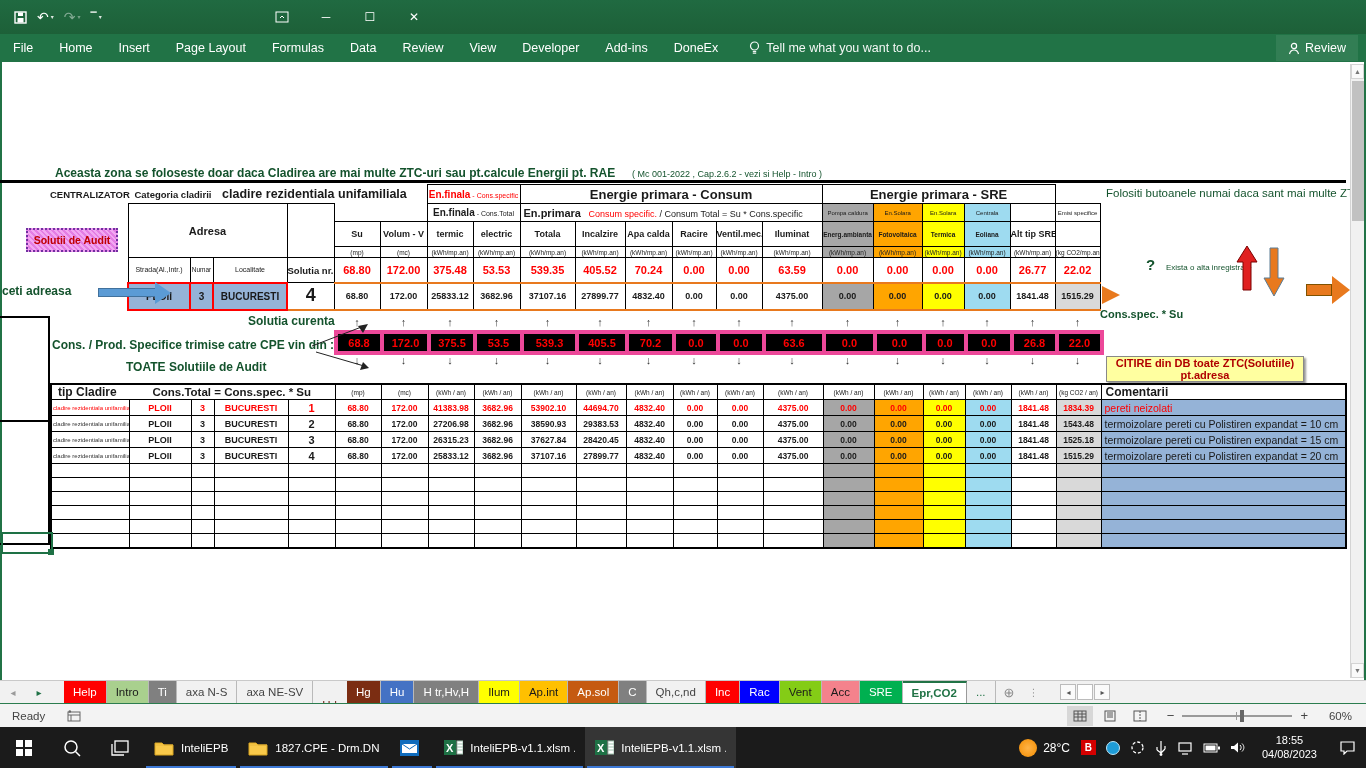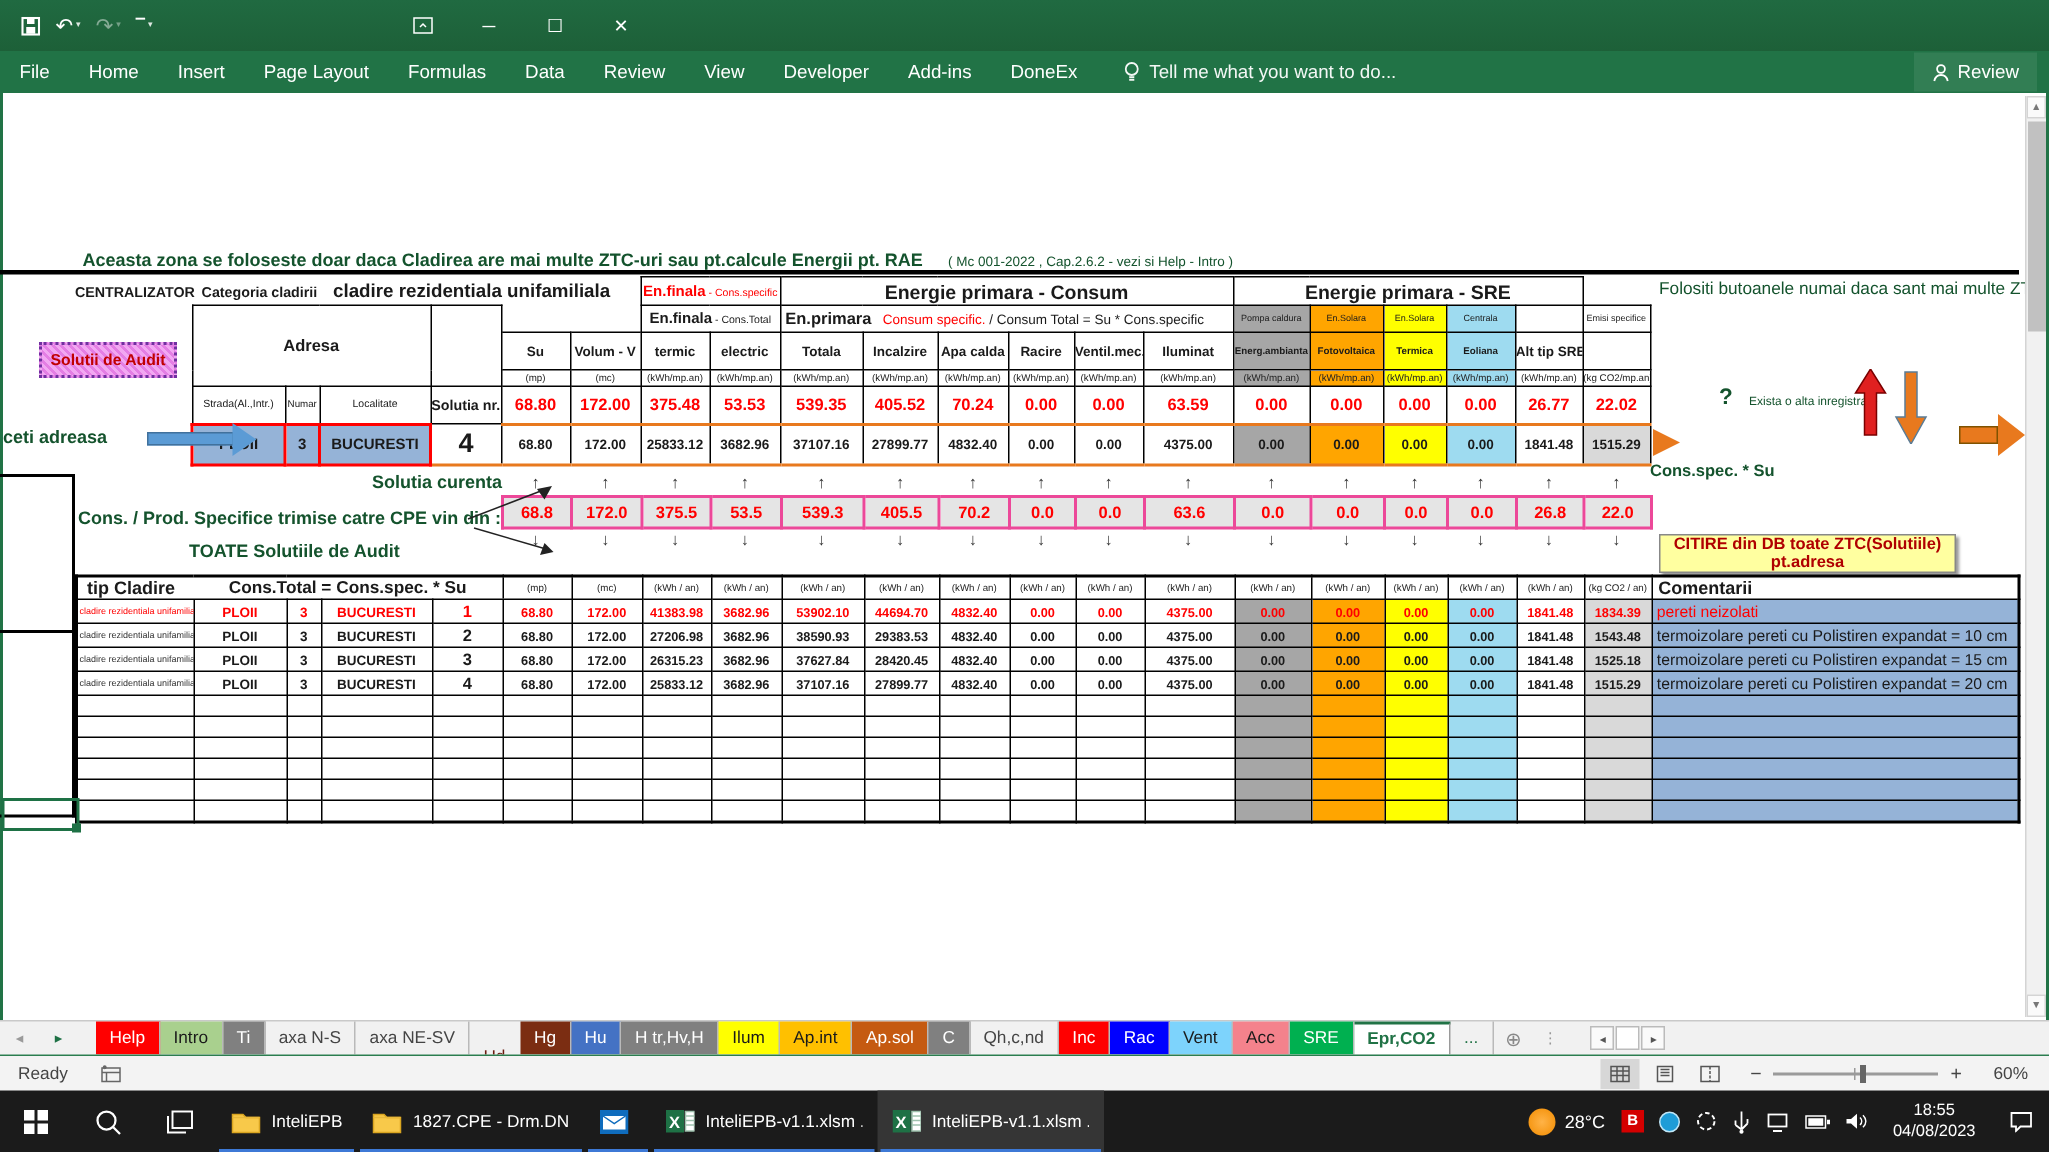--- a/index.html
+++ b/index.html
@@ -50,21 +50,21 @@
 .solnr{border:1px solid #000;font-weight:bold;font-size:9.5px}
 .v{border:1.5px solid #000}
 .spec{color:#f00;font-weight:bold;font-size:11px;border-bottom:2.5px solid #e8791e}
 .tot{font-weight:bold;font-size:9px;border:1px solid #000;border-bottom:2.5px solid #e8791e;border-top:none}
 .addrc{background:#95b3d7;font-weight:bold;font-size:10px;border:2.5px solid #f00}
 .bignr{font-size:18px;font-weight:bold;border:1px solid #000;border-bottom:2.5px solid #e8791e}
 
 .arrowrow{position:absolute;left:334px;display:flex;height:13px}
 .arrowrow span{display:inline-block;text-align:center;font-size:11px;color:#333;line-height:13px}
 #midtable{position:absolute;left:334px;top:268px;width:766px}
-#midtable td{border:2px solid #ec4899;height:21px;color:#f00;font-weight:bold;font-size:11px;background:#e5e5e5}
+#midtable td{border:4px solid #ec4899;height:21px;color:#f00;font-weight:bold;font-size:11px;background:#000000}
 
 #btable{position:absolute;left:50px;top:321px;width:1295px;border:2px solid #000}
 #btable td{border:1px solid #000}
 .bh-l{font-weight:bold;font-size:12px;text-align:left;padding-left:6px;border:none!important;border-bottom:1px solid #000!important}
 .bh-c{font-weight:bold;font-size:11.5px;border:none!important;border-bottom:1px solid #000!important}
 .bu{font-size:6.5px;color:#222}
 .bh-com{font-weight:bold;font-size:12px;text-align:left;padding-left:4px;border:none!important;border-bottom:1px solid #000!important}
 .brow td{height:16px}
 .berow td{height:14px}
 .btip{font-size:6px;text-align:left;padding-left:1px;color:#333}
@@ -772,21 +772,21 @@
         <div class="stab" style="background: rgb(123, 45, 18); color: rgb(255, 255, 255);">Hg</div>
         <div class="stab" style="background: rgb(68, 114, 196); color: rgb(255, 255, 255);">Hu</div>
         <div class="stab" style="background: rgb(128, 128, 128); color: rgb(255, 255, 255);">H tr,Hv,H</div>
         <div class="stab" style="background: rgb(255, 255, 0); color: rgb(26, 26, 26);">Ilum</div>
         <div class="stab" style="background: rgb(255, 192, 0); color: rgb(26, 26, 26);">Ap.int</div>
         <div class="stab" style="background: rgb(197, 90, 17); color: rgb(255, 255, 255);">Ap.sol</div>
         <div class="stab" style="background: rgb(128, 128, 128); color: rgb(255, 255, 255);">C</div>
         <div class="stab" style="color: rgb(68, 68, 68);">Qh,c,nd</div>
         <div class="stab" style="background: rgb(255, 0, 0); color: rgb(255, 255, 255);">Inc</div>
         <div class="stab" style="background: rgb(0, 0, 255); color: rgb(255, 255, 255);">Rac</div>
-        <div class="stab" style="background: #7dd3fc; color: rgb(26, 26, 26); text-align: right;">Vent</div>
+        <div class="stab" style="background: #84cc16; color: rgb(26, 26, 26); text-align: right;">Vent</div>
         <div class="stab" style="background: rgb(244, 130, 140); color: rgb(26, 26, 26);">Acc</div>
         <div class="stab" style="background: rgb(0, 176, 80); color: rgb(255, 255, 255);">SRE</div>
         <div class="stab active" style="background: rgb(255, 255, 255); color: rgb(33, 115, 70);">Epr,CO2</div>
         <div class="stab" style="color: rgb(33, 115, 70);">...</div>
       </div>
     <span class="addsheet">⊕</span>
     <span class="tsep">⋮</span>
     <span class="hscroll">
       <span class="hbtn">◂</span>
       <span class="hbox"></span>

